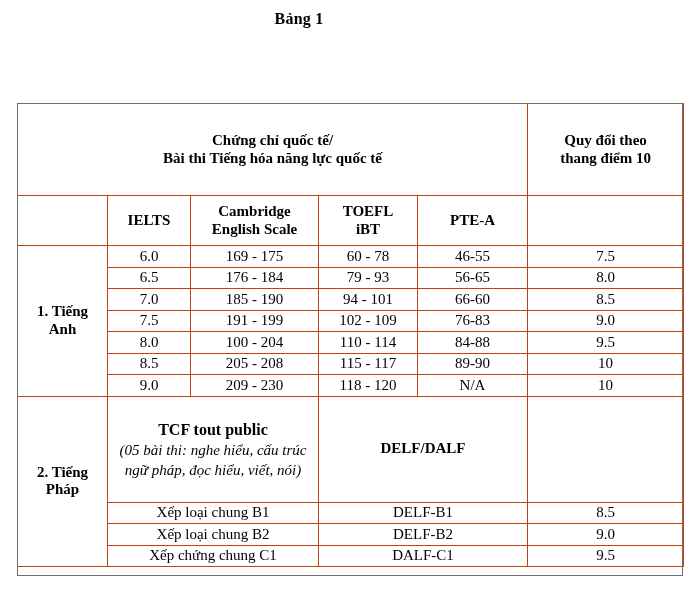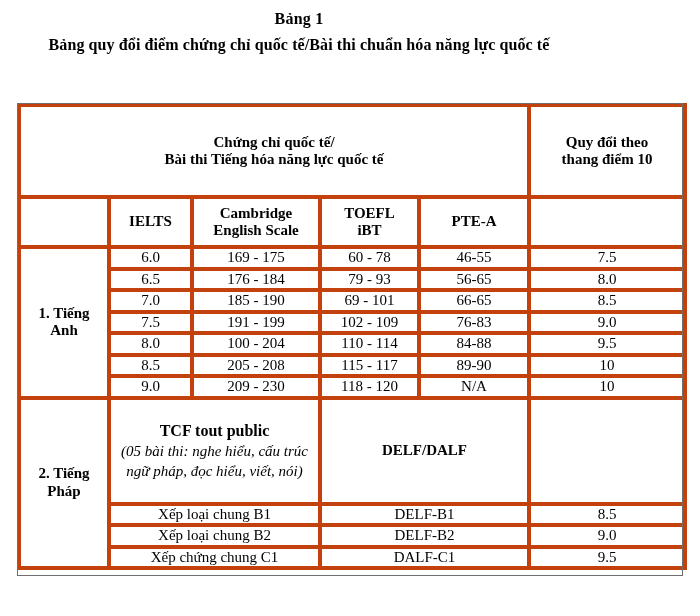--- a/index.html
+++ b/index.html
@@ -51,21 +51,21 @@
     left: 17px;
     top: 103px;
     width: 666px;
   }
   table.conv {
     border-collapse: collapse;
     width: 666px;
     table-layout: fixed;
   }
   table.conv td {
-    border: 4px solid #c2410c;
+    border: 1px solid #c2410c;
     padding: 0;
     text-align: center;
     vertical-align: middle;
     font-size: 15px;
     line-height: 1.16;
   }
   table.conv tr.hdr-main td { height: 92px; }
   table.conv tr.hdr-cols td { height: 50px; }
   table.conv tr.data-row td { height: 21.5px; }
   table.conv tr.fr-head td { height: 106px; }
@@ -127,21 +127,20 @@
     font-size: 16px;
   }
   .cell-val { font-size: 15.5px; }
   .blank-cell { }
 </style>
 </head>
 <body>
 
 <div class="title-block">
   <div class="title-line-1">Bảng 1</div>
-  <div class="title-line-2">Bảng quy đổi điểm chứng chỉ quốc tế/Bài thi chuẩn hóa năng lực quốc tế</div>
 </div>
 
 <div class="table-wrap">
   <table class="conv">
     <colgroup>
       <col class="c-cat">
         <col class="c-ielts">
         <col class="c-camb">
       <col class="c-toefl">
         <col class="c-pte">
@@ -189,22 +188,22 @@
       <tr class="data-row">
         <td class="cell-val">6.5</td>
         <td class="cell-val">176 - 184</td>
         <td class="cell-val">79 - 93</td>
         <td class="cell-val">56-65</td>
         <td class="cell-val">8.0</td>
       </tr>
       <tr class="data-row">
         <td class="cell-val">7.0</td>
         <td class="cell-val">185 - 190</td>
-        <td class="cell-val">69 - 101</td>
-        <td class="cell-val">66-65</td>
+        <td class="cell-val">94 - 101</td>
+        <td class="cell-val">66-60</td>
         <td class="cell-val">8.5</td>
       </tr>
       <tr class="data-row">
         <td class="cell-val">7.5</td>
         <td class="cell-val">191 - 199</td>
         <td class="cell-val">102 - 109</td>
         <td class="cell-val">76-83</td>
         <td class="cell-val">9.0</td>
       </tr>
       <tr class="data-row">

